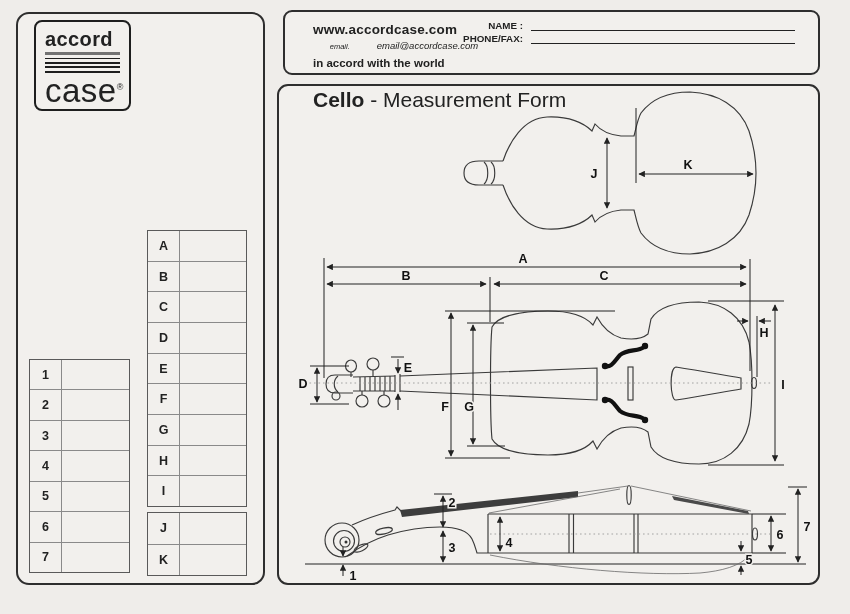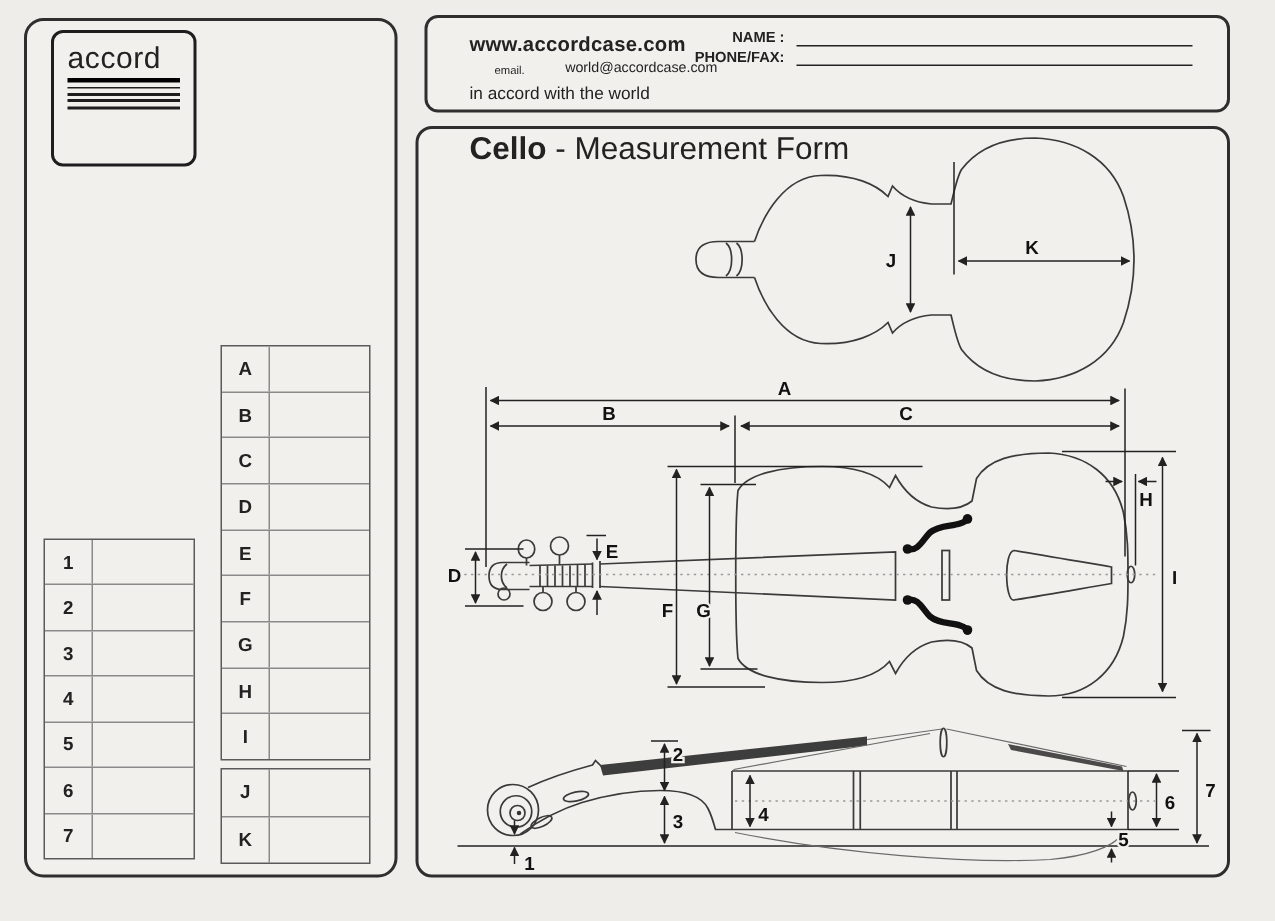--- a/index.html
+++ b/index.html
@@ -6,31 +6,31 @@
   body{width:850px;height:614px;position:relative;background:#efedea;
        font-family:"Liberation Sans",sans-serif;color:#222;overflow:hidden;}
   .panel{position:absolute;border:2px solid #2e2e2e;border-radius:13px;background:#f2f0ed;box-sizing:border-box;}
   #left-panel{left:16px;top:12px;width:249px;height:573px;}
   #header-box{left:283px;top:10px;width:537px;height:65px;border-radius:9px;}
   #main-panel{left:277px;top:84px;width:543px;height:501px;border-radius:11px;}
 
   
   #logo-box{position:absolute;left:33px;top:19px;width:97px;height:91px;border:2.5px solid #1e1e1e;
             border-radius:8px;background:#f2f0ed;box-sizing:border-box;padding:7px 9px 0 9px;}
-  #logo-accord{font-weight:normal;font-size:20px;letter-spacing:.4px;line-height:1;padding-bottom:3px;border-bottom:3px solid #000000;}
+  #logo-accord{font-weight:bold;font-size:20px;letter-spacing:.4px;line-height:1;padding-bottom:3px;border-bottom:3px solid #737373;}
   .logo-line{height:1.8px;background:#1e1e1e;margin-top:2.6px;}
   #logo-case{font-size:33px;line-height:1.02;letter-spacing:.5px;margin-top:1px;white-space:nowrap;}
   #logo-case .reg{font-size:9px;vertical-align:super;}
 
   
   #header-left{position:absolute;left:28px;top:10px;width:182px;text-align:left;}
   #website{font-weight:bold;font-size:13.5px;letter-spacing:.2px;}
-  #email-row{font-size:9.5px;margin-top:3px;display:flex;justify-content:center;gap:27px;}
+  #email-row{font-size:9.5px;margin-top:3px;display:flex;justify-content:center;gap:27px;font-style:italic;}
   #email-label{font-size:7.5px;padding-top:2px;}
-  #tagline{font-weight:normal;font-size:11.5px;margin-top:6px;}
+  #tagline{font-weight:bold;font-size:11.5px;margin-top:6px;}
   #form-rows{position:absolute;left:100px;top:8px;width:410px;}
   .frow{display:flex;height:12.5px;align-items:center;}
   .flabel{width:138px;text-align:right;font-weight:bold;font-size:9.8px;line-height:1;}
   .fline{flex:1;margin-left:8px;border-bottom:1.4px solid #222;height:9px;}
 
   
   .ltable{position:absolute;display:flex;flex-direction:column;border:1.2px solid #5a5a5a;background:#f2f0ed;box-sizing:border-box;}
   .trow{flex:1;display:flex;border-top:1px solid #8a8a8a;}
   .trow:first-child{border-top:none;}
   .tkey{width:31px;display:flex;align-items:center;justify-content:center;font-weight:bold;font-size:12.5px;border-right:1px solid #8a8a8a;}
@@ -56,20 +56,21 @@
 </head>
 <body>
 
 <div id="left-panel" class="panel">
   <div id="logo-box" style="left:16px;top:6px;">
     <div id="logo-accord">accord</div>
     <div class="logo-line"></div>
     <div class="logo-line"></div>
     <div class="logo-line"></div>
     <div class="logo-line"></div>
+    <div id="logo-case"><span>case</span><span class="reg">®</span></div>
   </div>
 </div>
 
 <div id="letters-main" class="ltable">
     <div class="trow">
       <div class="tkey">A</div>
       <div class="tval"></div>
     </div>
     <div class="trow">
       <div class="tkey">B</div>
@@ -143,21 +144,21 @@
       <div class="tkey">7</div>
       <div class="tval"></div>
     </div>
   </div>
 
 <div id="header-box" class="panel">
   <div id="header-left">
     <div id="website">www.accordcase.com</div>
     <div id="email-row">
       <span id="email-label">email.</span>
-      <span id="email-value">world@accordcase.com</span>
+      <span id="email-value">email@accordcase.com</span>
     </div>
     <div id="tagline">in accord with the world</div>
   </div>
   <div id="form-rows">
     <div class="frow">
       <div class="flabel">NAME :</div>
       <div class="fline"></div>
     </div>
     <div class="frow">
       <div class="flabel">PHONE/FAX:</div>

